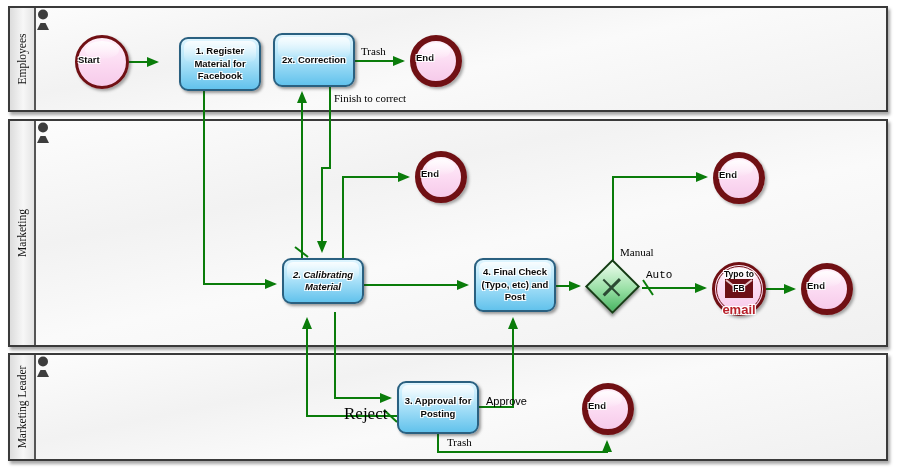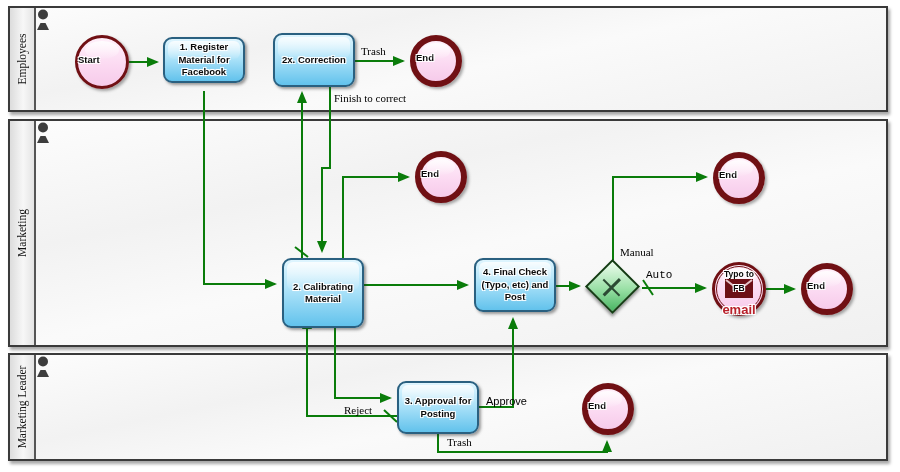--- a/index.html
+++ b/index.html
@@ -136,45 +136,45 @@
       <line x1="295" y1="247" x2="308" y2="257" stroke-width="2.5"></line>
       <line x1="643" y1="280" x2="653" y2="295" stroke-width="2.5"></line>
       <line x1="384" y1="410" x2="397" y2="422" stroke-width="2.5"></line>
     </g>
   </svg>
 
   <span class="flabel flabel1" style="position:absolute;z-index:4;left:361px;top:45px;font-family:'Liberation Serif',serif;font-size:11px;">Trash</span>
   <span style="position:absolute;z-index:4;left:334px;top:92px;font-family:'Liberation Serif',serif;font-size:11px;">Finish to correct</span>
   <span style="position:absolute;z-index:4;left:620px;top:246px;font-family:'Liberation Serif',serif;font-size:11px;">Manual</span>
   <span style="position:absolute;z-index:4;left:646px;top:269px;font-family:Liberation Mono, monospace;font-size:11px;">Auto</span>
-  <span style="position:absolute;z-index:4;left:344px;top:404px;font-family:'Liberation Serif',serif;font-size:11px;">Reject</span>
+  <span style="position:absolute;z-index:4;left:344px;top:404px;font-family:'Liberation Serif',serif;font-size:17px;">Reject</span>
   <span style="position:absolute;z-index:2;left:486px;top:395px;font-family:Liberation Sans, sans-serif;font-size:11px;">Approve</span>
   <span style="position:absolute;z-index:4;left:447px;top:436px;font-family:'Liberation Serif',serif;font-size:11px;">Trash</span>
 
   <div class="event start" style="left:75px;top:35px;width:54px;height:54px;">
     <span>Start</span>
   </div>
   <div class="event end" style="left:410px;top:35px;width:52px;height:52px;">
     <span>End</span>
   </div>
 
-  <div class="task" style="left:163px;top:37px;width:82px;height:46px;">
+  <div class="task" style="left:179px;top:37px;width:82px;height:54px;">
     <span>1. Register Material for Facebook</span>
   </div>
   <div class="task" style="left:273px;top:33px;width:82px;height:54px;">
     <span>2x. Correction</span>
   </div>
 
   <div class="event end" style="left:415px;top:151px;width:52px;height:52px;">
     <span>End</span>
   </div>
   <div class="event end" style="left:713px;top:152px;width:52px;height:52px;">
     <span>End</span>
   </div>
-  <div class="task" style="left:282px;top:258px;width:82px;height:70px;">
+  <div class="task" style="left:282px;top:258px;width:82px;height:46px;font-style:italic;">
     <span>2. Calibrating Material</span>
   </div>
   <div class="task" style="left:474px;top:258px;width:82px;height:54px;">
     <span>4. Final Check (Typo, etc) and Post</span>
   </div>
 
   <div class="gateway" style="left:585px;top:259px;width:56px;height:56px;">
     <div class="diamond">
       <div class="gbar h"></div>
       <div class="gbar v"></div>

